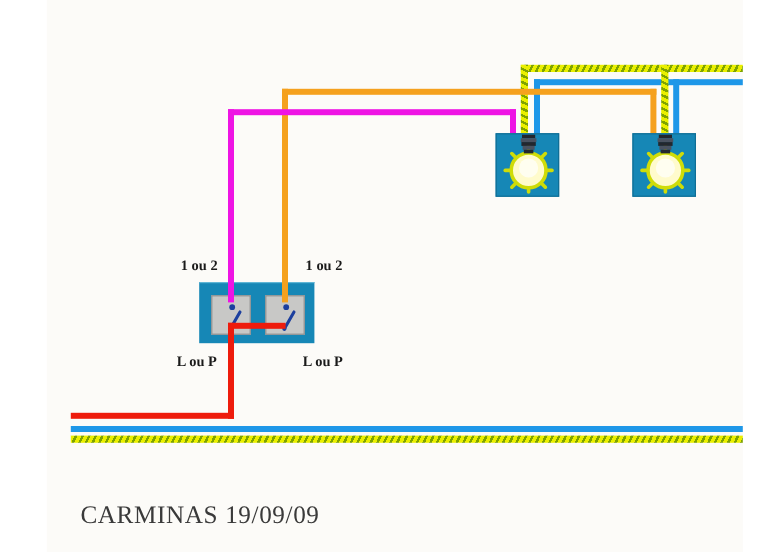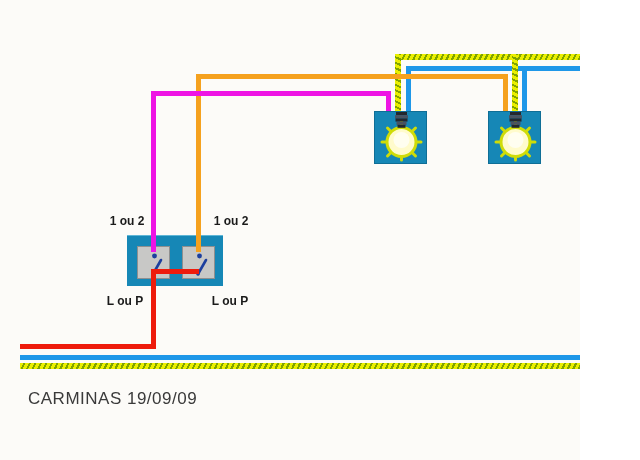--- a/index.html
+++ b/index.html
@@ -1,20 +1,21 @@
 <!DOCTYPE html>
 <html style="--background: #FCFBF8; --wire-red: #EE1B0C; --wire-blue: #1E97E8; --wire-magenta: #EE14E4; --wire-orange: #F5A11E; --earth-yellow: #EAEF00; --earth-green: #7FA300; --box-teal: #1687B6; --box-teal-border: #0F6E96; --box-teal-light: #5FB6D6; --switch-gray: #C8C8C6; --switch-gray-border: #8F8F8F; --lever-blue: #1C3F9E; --bulb-fill: #FFFBCC; --bulb-core: #FFFEF0; --bulb-ray: #CFDC08; --screw-dark: #23272E; --screw-mid: #4A5260; --text-dark: #1A1A1A; --text-gray: #3A3A3A;"><head>
 <meta charset="utf-8">
 <style>
   html,body{margin:0;padding:0;background:#ffffff;}
   .canvas{
     position:relative;width:580px;height:460px;
     background:var(--background);
-    font-family:Liberation Sans, sans-serif;
+    font-family:Liberation Serif, serif;
     overflow:hidden;
+    margin-left:39px;
   }
   .w{position:absolute;}
   .h5{height:5px;} .v5{width:5px;}
   .h6{height:6px;} .v6{width:6px;}
   .red{background:var(--wire-red);}
   .blue{background:var(--wire-blue);}
   .magenta{background:var(--wire-magenta);}
   .orange{background:var(--wire-orange);}
   .earth-h{background:repeating-linear-gradient(115deg,var(--earth-yellow) 0 3px,var(--earth-green) 3px 5px);}
   .earth-v{background:repeating-linear-gradient(25deg,var(--earth-yellow) 0 3px,var(--earth-green) 3px 5px);} .z2{z-index:2;}
@@ -34,22 +35,22 @@
     position:absolute;top:111px;width:53px;height:53px;
     background:var(--box-teal);border:1px solid var(--box-teal-border);
     box-sizing:border-box;z-index:3;
   }
   .lamp1{left:374px;} .lamp2{left:488px;}
   .lbl{
     position:absolute;width:64px;text-align:center;
     font-size:12px;font-weight:bold;color:var(--text-dark);z-index:5;
   }
   .footer{
-    position:absolute;left:28px;top:389px;
-    font-size:17px;color:var(--text-gray);letter-spacing:0.5px;z-index:5;
+    position:absolute;left:28px;top:417px;
+    font-size:21px;color:var(--text-gray);letter-spacing:0.5px;z-index:5;
   }
 </style>
 </head>
 <body>
 
 <div class="canvas">
 
   <div class="w h5 blue z2" style="left:406px;top:66px;width:195px;"></div>
   <div class="w v5 blue z2" style="left:596px;top:66px;height:294px;"></div>
   <div class="w h5 blue z2" style="left:20px;top:355px;width:581px;"></div>

